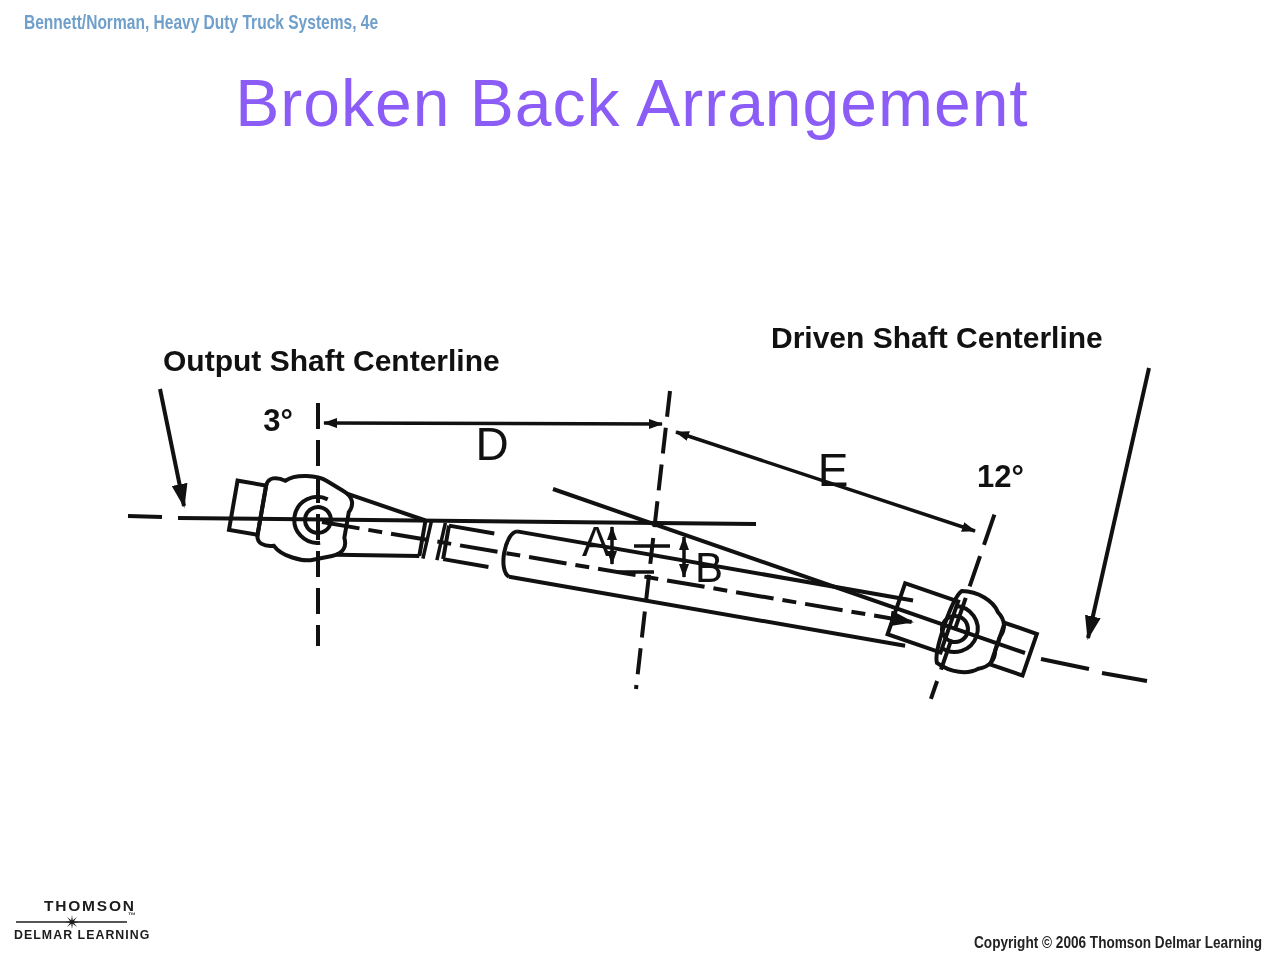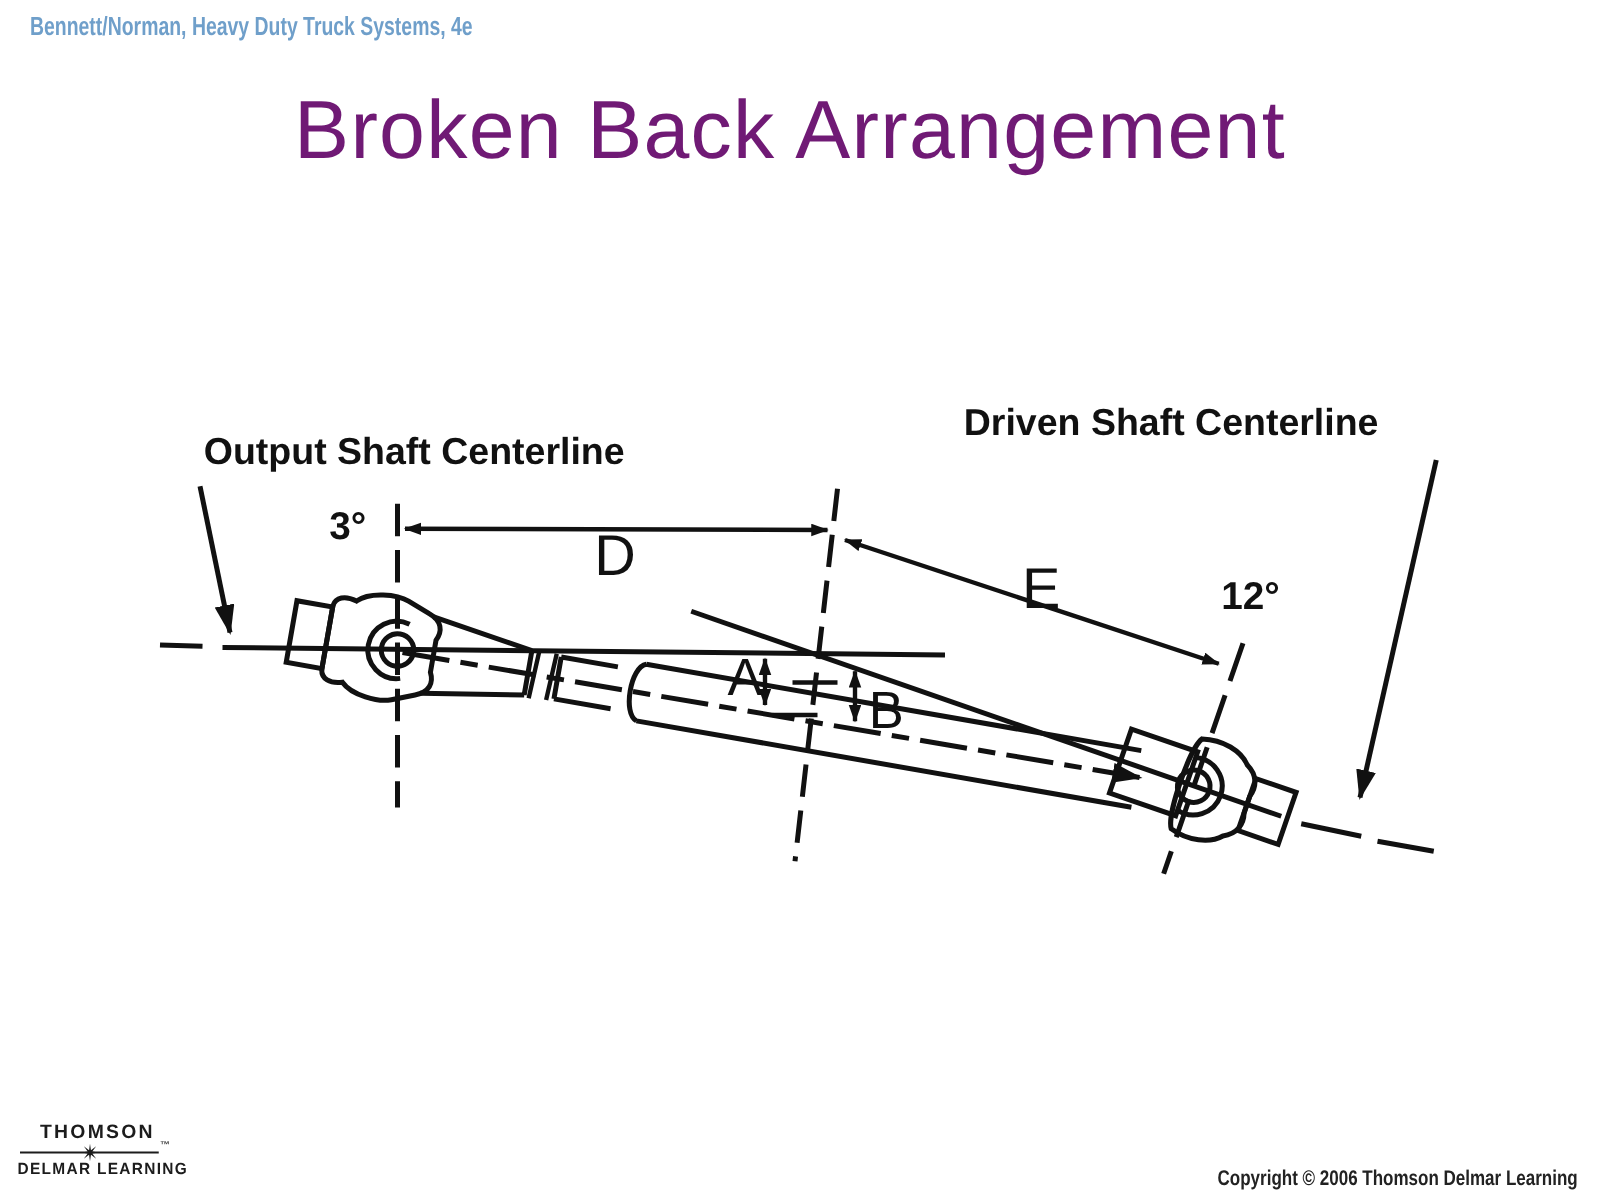--- a/index.html
+++ b/index.html
@@ -11,26 +11,26 @@
   }
   .abs{position:absolute;}
   .header-credit{
     left:24px;top:10px;
     font-size:21px;font-weight:700;letter-spacing:0px;
     transform:scaleX(0.74);transform-origin:left top;
     white-space:nowrap;
   }
   .slide-title{
     left:0;top:69px;width:1264px;text-align:center;
-    font-size:66px;font-weight:400;letter-spacing:1px;color:#701a75;
+    font-size:66px;font-weight:400;letter-spacing:1px;color:#8b5cf6;
     white-space:nowrap;line-height:1.05;
   }
   .diagram-svg{left:0;top:0;width:1278px;height:959px;}
   .logo-brand{
-    left:32px;top:897px;font-size:15.5px;font-weight:700;
+    left:44px;top:897px;font-size:15.5px;font-weight:700;
     letter-spacing:1.8px;color:#1c1c1c;white-space:nowrap;
   }
   .logo-line-svg{left:14px;top:913px;width:122px;height:18px;}
   .logo-tm{left:128px;top:911px;font-size:8px;font-weight:700;color:#444;}
   .logo-sub{
     left:14px;top:927px;font-size:13px;font-weight:700;
     letter-spacing:1.1px;color:#1c1c1c;white-space:nowrap;
     transform:scaleX(0.95);transform-origin:left top;
   }
   .copyright{

